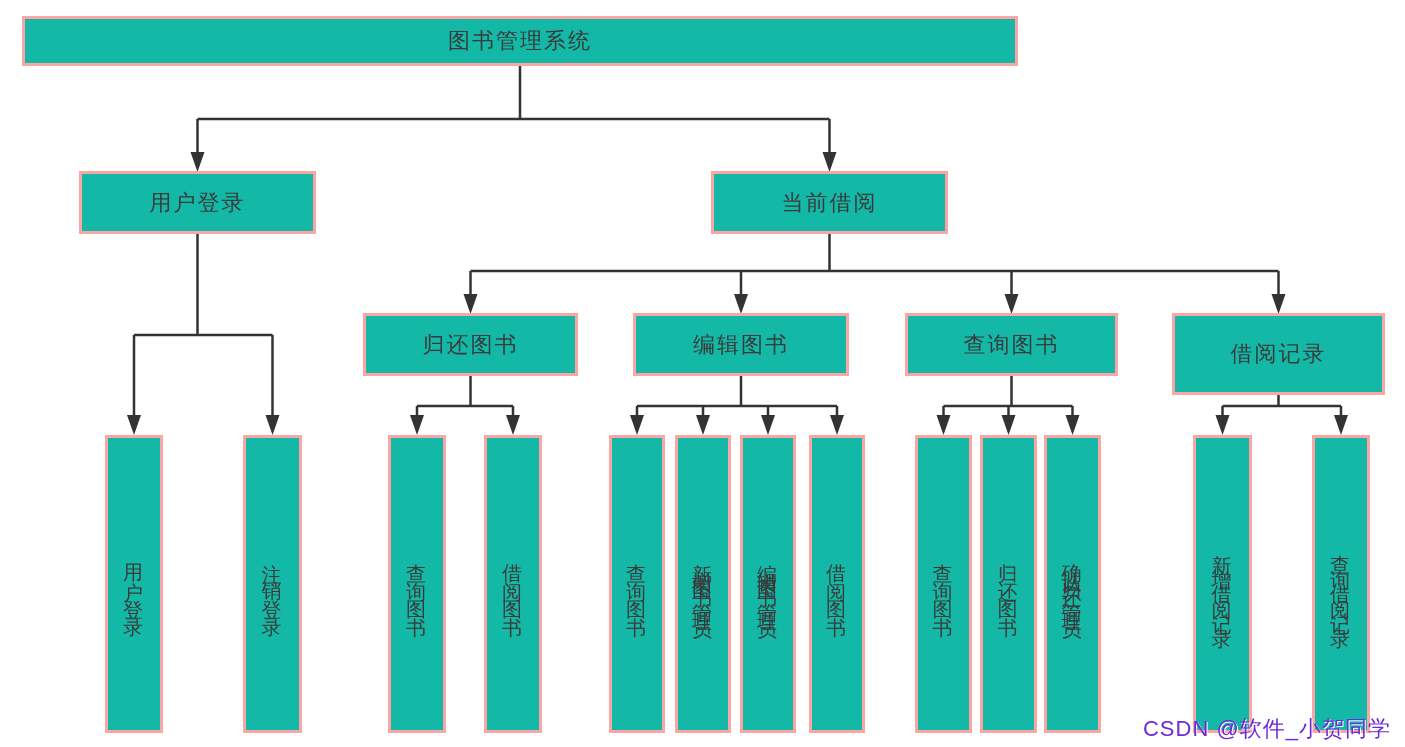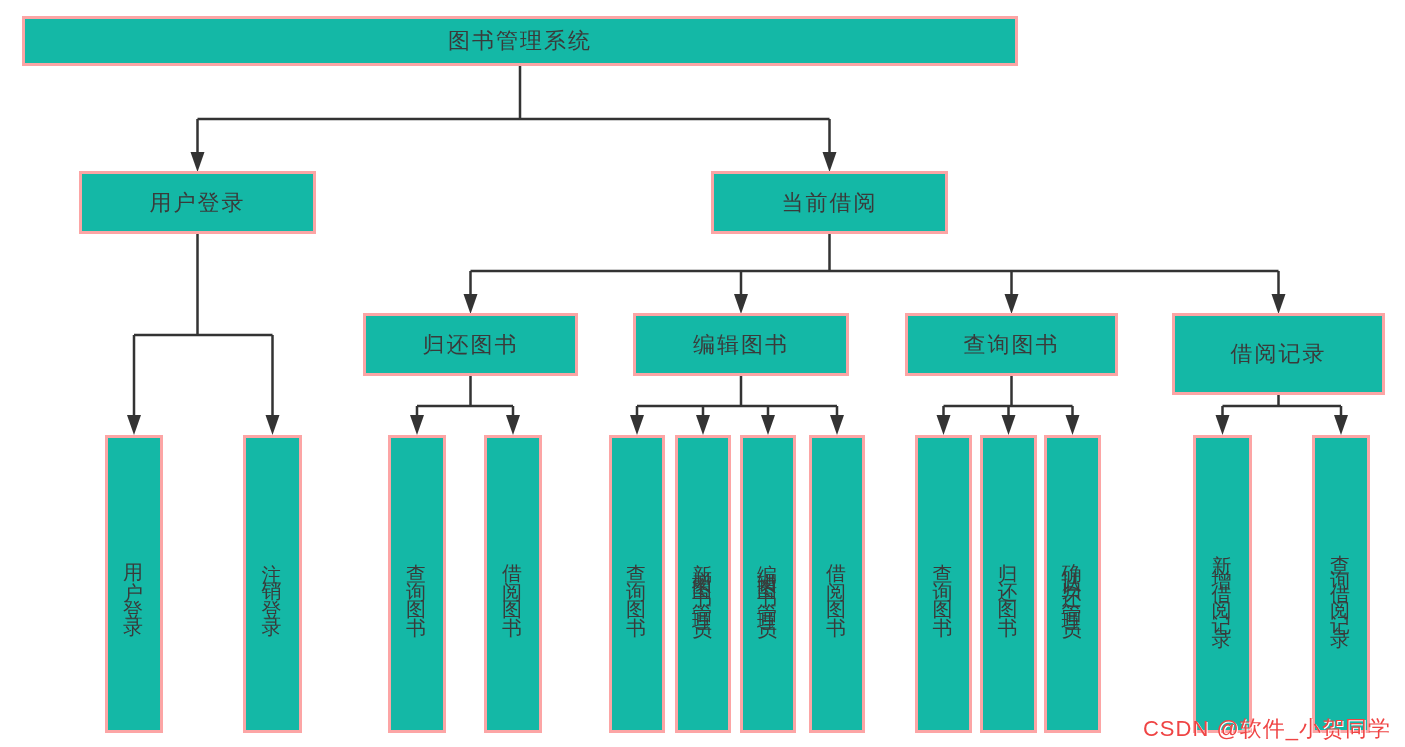--- a/index.html
+++ b/index.html
@@ -44,21 +44,21 @@
     letter-spacing: 8px;
   }
   .vs-wide .lbl  { letter-spacing: 18px; }
   .vs-mid .lbl   { letter-spacing: 15px; }
   .vs-narrow .lbl{ letter-spacing: 8px; }
   .watermark {
     position: absolute;
     right: 14px;
     bottom: 3px;
     font-size: 22px;
-    color: #ef4444;
+    color: #6d28d9;
     letter-spacing: 1px;
     z-index: 5;
     text-shadow: 1px 1px 0 #ffffff;
   }
 </style>
 </head>
 <body>
 
 <div class="stage">
 

